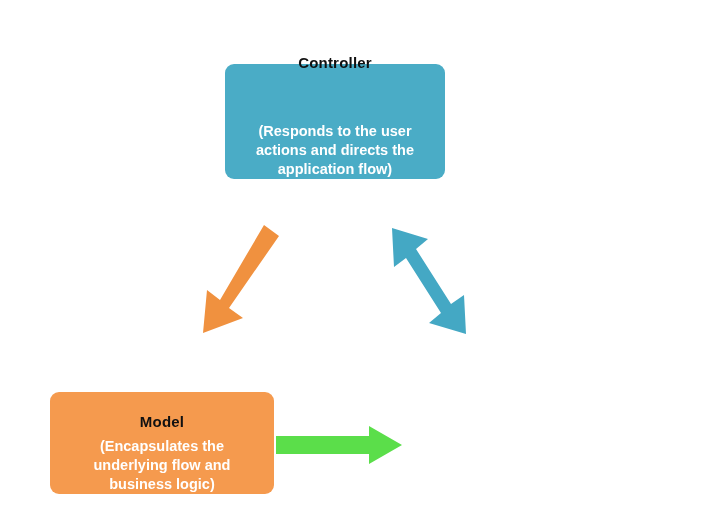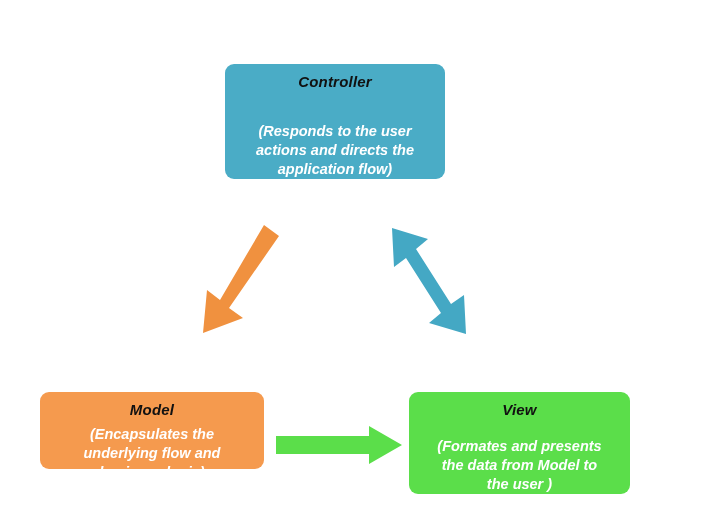--- a/index.html
+++ b/index.html
@@ -19,24 +19,23 @@
     overflow: hidden;
   }
 
   .node {
     position: absolute;
     box-sizing: border-box;
     border-radius: 9px;
     display: flex;
     flex-direction: column;
     align-items: center;
-    justify-content: space-between;
+    justify-content: flex-end;
     text-align: center;
     padding-top: 9px;
-    font-style: italic;
   }
 
   .node-title {
     font-size: 15px;
     font-weight: bold;
     color: #111111;
     letter-spacing: 0.2px;
     line-height: 1.25;
     margin: 0 0 5px 0;
   }
@@ -52,27 +51,27 @@
   }
 
   
   #node-controller {
     left: 225px;
     top: 64px;
     width: 220px;
     height: 115px;
     background: #4aacc6;
   }
-  #node-controller .node-desc { padding: 0 6px; }
+  #node-controller .node-desc { padding: 0 6px; margin-top: 44px; }
 
   #node-model {
-    left: 40px;
+    left: 50px;
     top: 392px;
     width: 224px;
-    height: 77px;
+    height: 102px;
     background: #f59a4e;
   }
 
   #node-view {
     left: 409px;
     top: 392px;
     width: 221px;
     height: 102px;
     background: #5bde4a;
   }
@@ -114,26 +113,20 @@
 application flow)</div>
   </div>
 
   <div class="node" id="node-model">
     <div class="node-title">Model</div>
     <div class="node-desc">(Encapsulates  the
 underlying flow and
 business logic)</div>
   </div>
 
-  <div class="node" id="node-view">
-    <div class="node-title">View</div>
-    <div class="node-desc">(Formates and presents
-the data from Model to
-the user )</div>
-  </div>
 
   <svg class="arrow-svg" id="arrow-controller-to-model" viewBox="0 0 110 135">
     <polygon fill="#f0913f" points="69,10 84,21 34,93 48,103 8,118 12,75 25,85"></polygon>
   </svg>
 
   <svg class="arrow-svg" id="arrow-view-to-controller" viewBox="0 0 100 135">
     <polygon fill="#44a8c4" points="12,13 48,24 36,34 71,89 84,80 86,119 49,108 61,98 26,43 14,52"></polygon>
   </svg>
 
   <svg class="arrow-svg" id="arrow-model-to-view" viewBox="0 0 134 42">

